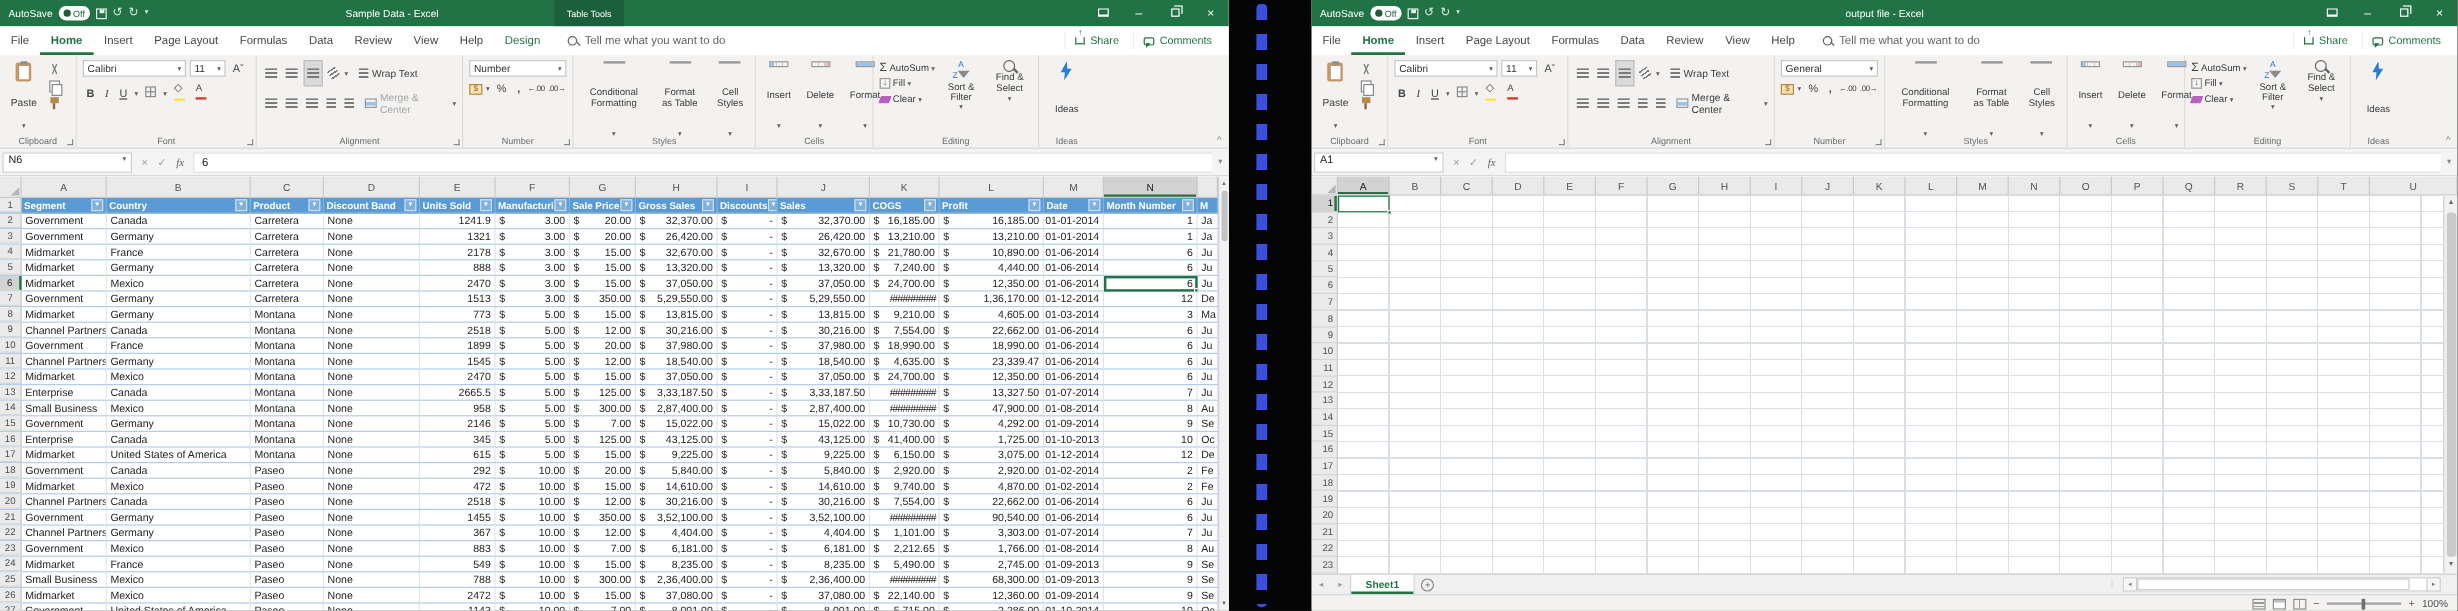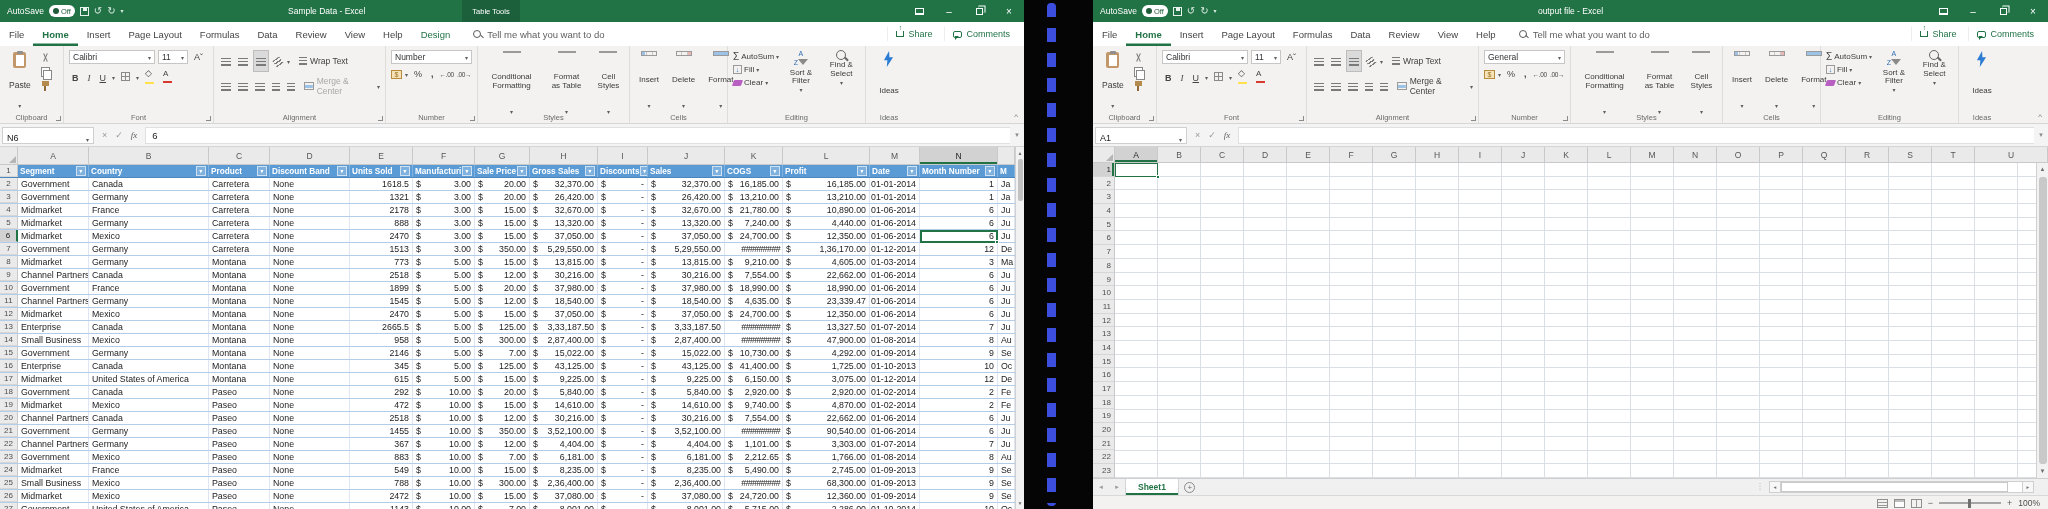--- a/index.html
+++ b/index.html
@@ -89,21 +89,21 @@
   .ic-clear{display:inline-block;width:9px;height:6px;background:#b85fc2;transform:skewX(-20deg);border-radius:1px}
   .ed2{display:flex;flex-direction:column;align-items:center;gap:1px;font-size:8px;color:#3b3b3b;text-align:center;line-height:1.1;padding:0 3px}
   .azf{font-size:7px;color:#2f6db5;line-height:1}
   .funnel{display:inline-block;width:0;height:0;border-left:5px solid transparent;border-right:5px solid transparent;border-top:6px solid #8a8a8a}
   .magbig{width:10px;height:10px;border:1.6px solid #666;border-radius:50%;position:relative}
   .magbig:after{content:"";position:absolute;width:5px;height:1.6px;background:#666;transform:rotate(45deg);right:-4px;bottom:-1px}
   .collapse{position:absolute;right:6px;bottom:2px;font-size:8px;color:#7a7a7a}
 
   
   .fbar{height:23px;background:#f4f4f4;border-bottom:1px solid #d4d4d4;display:flex;align-items:center;gap:0;flex:0 0 auto}
-  .namebox{width:92px;height:17px;background:#fff;border:1px solid #cfcfcf;margin-left:2px;display:flex;align-items:flex-end;justify-content:space-between;padding:0 4px;font-size:9px;color:#222}
+  .namebox{width:108px;height:17px;background:#fff;border:1px solid #cfcfcf;margin-left:2px;display:flex;align-items:flex-start;justify-content:space-between;padding:0 4px;font-size:9px;color:#222}
   .fxbtns{display:flex;align-items:center;gap:8px;padding:0 8px;color:#9a9a9a;font-size:9px}
   .fx{font-family:"Liberation Serif",serif;font-style:italic;color:#5f5f5f}
   .fval{flex:1;height:17px;background:#fff;border:1px solid #e0e0e0;border-right:none;display:flex;align-items:center;padding:0 6px;font-size:9.5px;color:#222}
   .fchev{width:14px;text-align:center;color:#8a8a8a;font-size:7px}
 
   
   .sheet{position:relative;flex:1;background:#fff;overflow:hidden}
   .lx-letters,.rx-letters{display:flex;height:18px;background:#eaeaea;border-bottom:1px solid #c9c9c9;font-size:8.5px;color:#565656}
   .rx-letters{height:16px}
   .lx-corner{width:18px;flex:0 0 auto;border-right:1px solid #c9c9c9;position:relative}
@@ -479,21 +479,21 @@
           <div class="lx-th" style="width:17px">
             <span>M</span>
           </div>
         </div>
         <div class="lx-row">
           <div class="lx-gut">2</div>
           <div class="cell t" style="width:71px">Government</div>
           <div class="cell t" style="width:120px">Canada</div>
           <div class="cell t" style="width:61px">Carretera</div>
           <div class="cell t" style="width:80px">None</div>
-          <div class="cell r" style="width:63px">1618.5</div>
+          <div class="cell r" style="width:63px">1241.9</div>
           <div class="cell c" style="width:62px">
             <span>$</span>
             <span>3.00</span>
           </div>
           <div class="cell c" style="width:55px">
             <span>$</span>
             <span>20.00</span>
           </div>
           <div class="cell c" style="width:68px">
             <span>$</span>
@@ -1423,21 +1423,21 @@
           <div class="cell c" style="width:50px">
             <span>$</span>
             <span>-</span>
           </div>
           <div class="cell c" style="width:77px">
             <span>$</span>
             <span>37,080.00</span>
           </div>
           <div class="cell c" style="width:58px">
             <span>$</span>
-            <span>24,720.00</span>
+            <span>22,140.00</span>
           </div>
           <div class="cell c" style="width:87px">
             <span>$</span>
             <span>12,360.00</span>
           </div>
           <div class="cell r" style="width:50px">01-09-2014</div>
           <div class="cell r" style="width:78px">9</div>
           <div class="cell t" style="width:17px">Se</div>
         </div>
         <div class="lx-row">

